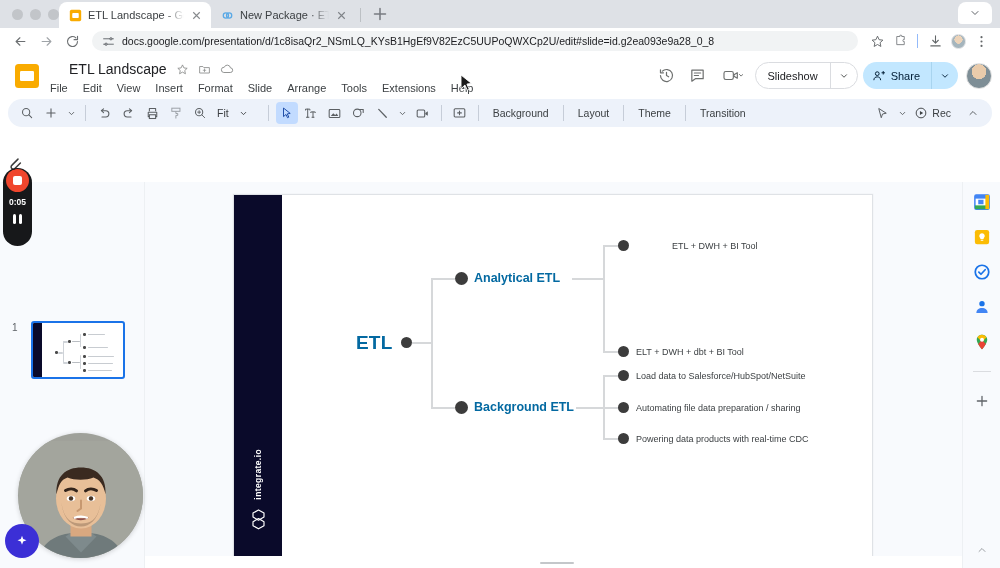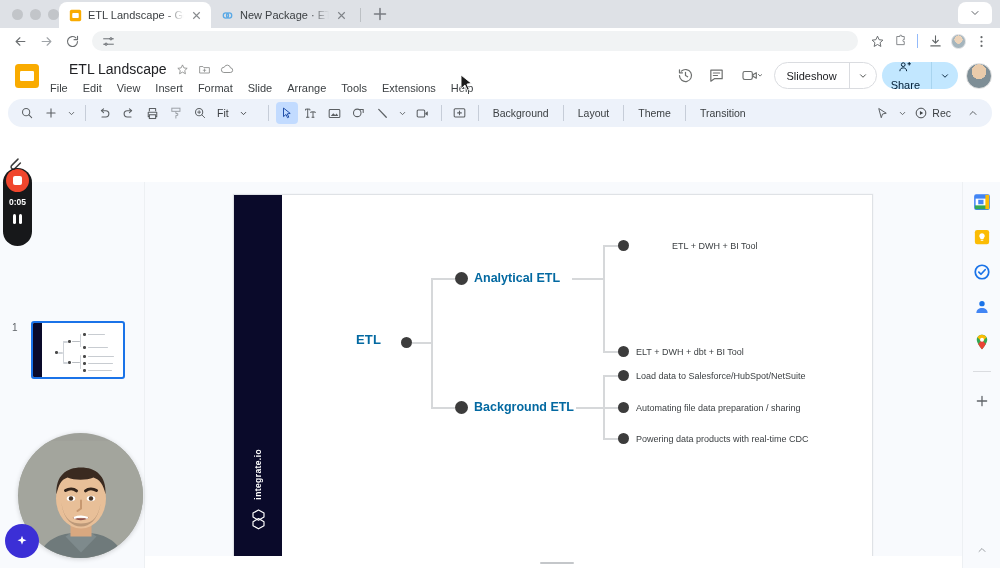--- a/index.html
+++ b/index.html
@@ -82,21 +82,21 @@
     display: flex; align-items: center; height: 27px;
     border: 1px solid #dadce0; border-radius: 14px; overflow: hidden;
   }
   .slideshow-label { font-size: 11px; color: #202124; padding: 0 12px; }
   .ss-div { width: 1px; height: 27px; background: #dadce0; }
   .ss-caret { padding: 0 8px; display:flex; align-items:center; }
   .share-btn {
     display: flex; align-items: center; height: 27px; background: #c2e7ff;
     border-radius: 14px; overflow: hidden;
   }
-  .share-label { font-size: 11px; color: #001d35; padding: 0 11px 0 9px; display:flex; align-items:center; gap:5px;flex-direction:column;}
+  .share-label { font-size: 11px; color: #001d35; padding: 0 11px 0 9px; display:flex; align-items:center; gap:5px;}
   .share-div { width:1px; height:27px; background:#a8d4ef; }
   .share-caret { padding: 0 8px; display:flex; align-items:center;}
   .avatar-lg {
     width: 26px; height: 26px; border-radius: 50%; margin-left: 3px;
     background: radial-gradient(circle at 50% 32%, #e9cbab 36%, #7e8e96 37%);
     border: 1px solid #e0e0e0;
   }
 
   
   .gs-toolbar {
@@ -142,21 +142,21 @@
   .sidebar-vtext {
     writing-mode: vertical-rl; transform: rotate(180deg);
     color: #ffffff; font-size: 8.5px; letter-spacing: .4px; font-weight: 600;
     margin-bottom: 8px;
   }
 
   
   .diagram { position: absolute; inset: 0; }
   .node-dot { position: absolute; border-radius: 50%; background: #3c3c3c; }
   .node-label { position: absolute; color: #0369a1; white-space: nowrap; }
-  .lvl1-label { font-size: 13px; font-weight: bold; letter-spacing: .2px; }
+  .lvl1-label { font-size: 19px; font-weight: bold; letter-spacing: .2px; }
   .lvl2-label { font-size: 12.5px; font-weight: bold; }
   .leaf-label { font-size: 9px; color: #3c4043; }
   .edge { position: absolute; background: #d6d8da; }
 
   
   .notes-zone { position: absolute; left: 145px; top: 374px; width: 835px; height: 140px; background:#fff; }
   .notes-handle { position:absolute; left: 395px; top: 6px; width: 34px; height: 2px; background:#c4c7ca; border-radius:2px;}
 
   
   .right-rail {
@@ -262,20 +262,21 @@
         <path d="M20 3.5V9h-5.5" stroke="#3c4043" stroke-width="1.8" fill="none" stroke-linecap="round" stroke-linejoin="round"></path>
       </svg>
     </div>
 
     <div class="omnibox">
       <svg width="13" height="13" viewBox="0 0 24 24">
         <path d="M3 7h12M18 7h3M3 17h3M9 17h12" stroke="#5f6368" stroke-width="1.7" stroke-linecap="round"></path>
         <circle cx="16.5" cy="7" r="2.1" fill="none" stroke="#5f6368" stroke-width="1.7"></circle>
         <circle cx="7.5" cy="17" r="2.1" fill="none" stroke="#5f6368" stroke-width="1.7"></circle>
       </svg>
+      <span class="omni-text">docs.google.com/presentation/d/1c8isaQr2_NSmLQ_KYsB1HgEf9V82EzC5UUPoQWXCp2U/edit#slide=id.g2ea093e9a28_0_8</span>
     </div>
 
     <div class="tb-right">
       <div class="tb-icon">
         <svg width="15" height="15" viewBox="0 0 24 24">
           <path d="M12 3.5l2.6 5.6 6 .7-4.5 4.1 1.3 6-5.4-3.1-5.4 3.1 1.3-6L3.4 9.8l6-.7z" fill="none" stroke="#3c4043" stroke-width="1.5" stroke-linejoin="round"></path>
         </svg>
       </div>
       <div class="tb-icon">
         <svg width="15" height="15" viewBox="0 0 24 24">

